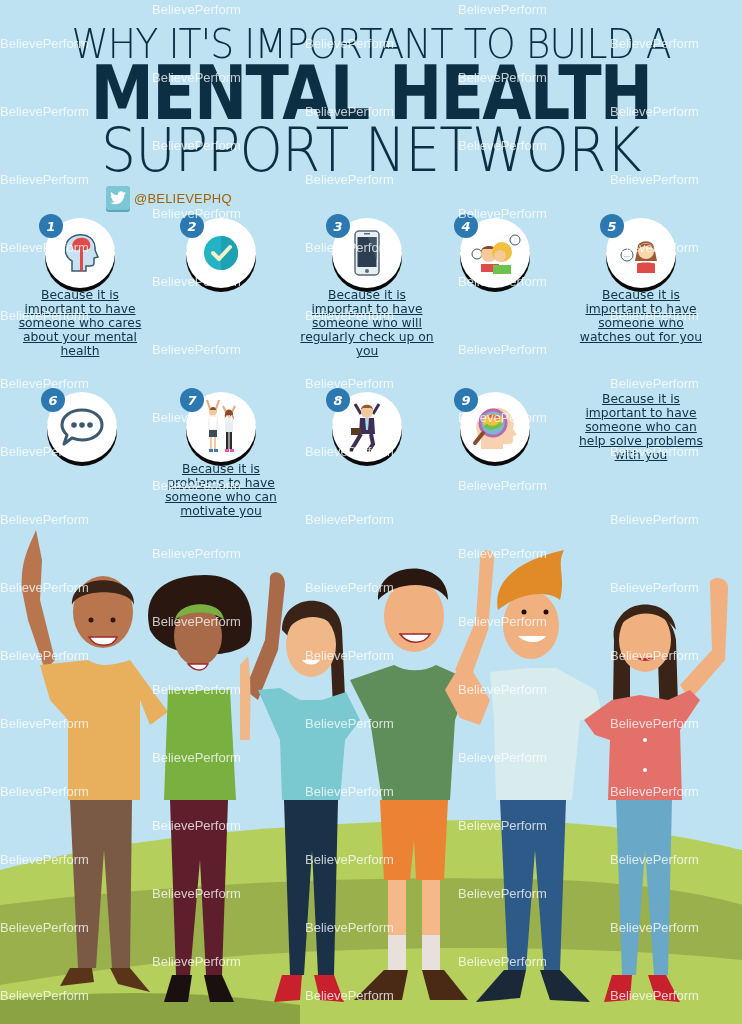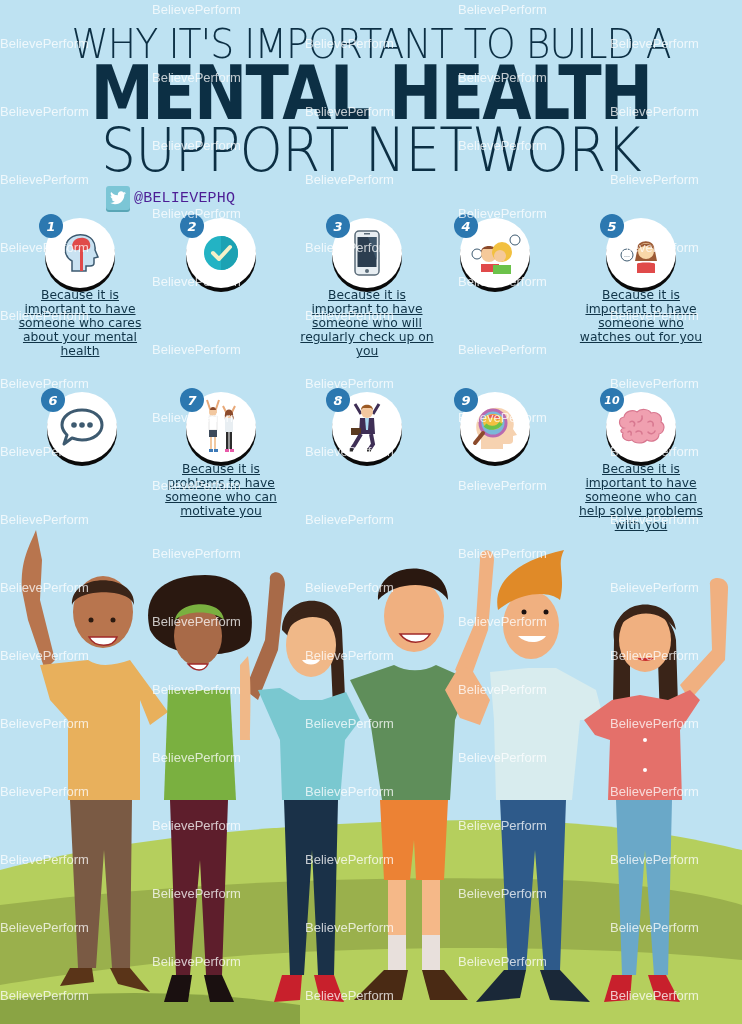--- a/index.html
+++ b/index.html
@@ -33,21 +33,21 @@
   }
   .twitter-row {
     position: absolute; left: 106px; top: 186px; display: flex; align-items: center; gap: 4px;
   }
   .twitter-icon {
     width: 24px; height: 24px; background: #7cc6d6; border-radius: 3px;
     display: flex; align-items: center; justify-content: center;
     box-shadow: 0 2px 0 #5aa6b6;
   }
   .twitter-handle {
-    font-family: Liberation Mono, monospace; font-size: 15px; color: #4c1d95; letter-spacing: 0.2px;
+    font-family: Liberation Sans, sans-serif; font-size: 13px; color: #a16207; letter-spacing: 0.2px;
   }
 
   
   .reason {
     position: absolute; width: 140px; text-align: center;
   }
   .circle-wrap { position: relative; width: 70px; height: 70px; margin: 0 auto; }
   .circle {
     position: absolute; inset: 0; border-radius: 50%; background: #fff;
     box-shadow: 0 4px 0 #0a0a0a;
@@ -239,29 +239,20 @@
           <path d="M14 20 C14 12 30 10 34 18 C34 26 28 30 22 28 C17 28 14 25 14 20 Z" fill="#f2c040"></path>
           <path d="M16 24 C20 28 28 28 32 22" stroke="#6cc24a" stroke-width="4" fill="none"></path>
           <path d="M20 16 C24 14 28 16 30 18" stroke="#e85a5a" stroke-width="3" fill="none"></path>
           <path d="M14 32 L6 42" stroke="#8b4a2b" stroke-width="4" stroke-linecap="round"></path>
         </svg>
       </div>
     </div>
   </div>
 
   <div class="reason" style="left:571px; top:392px;">
-    <div class="circle-wrap">
-      <div class="badge" style="font-size:11px;">10</div>
-      <div class="circle">
-        <svg width="50" height="38" viewBox="0 0 50 38">
-          <path d="M8 20 C2 18 2 10 8 9 C9 3 17 1 21 4 C25 0 33 1 35 5 C41 3 47 8 45 14 C50 17 48 25 43 26 C43 32 36 35 31 32 C27 36 19 36 16 32 C10 34 5 30 7 25 C4 24 4 21 8 20 Z" fill="#f0a0b0" stroke="#d87890" stroke-width="1.2"></path>
-          <path d="M14 14 C17 12 20 15 18 18 M26 8 C27 12 24 14 22 14 M32 14 C35 12 38 14 37 18 M20 24 C22 22 26 23 26 26 M32 24 C34 27 38 26 39 23 M12 24 C14 22 16 24 15 27" stroke="#d87890" stroke-width="1.5" fill="none" stroke-linecap="round"></path>
-        </svg>
-      </div>
-    </div>
     <div class="reason-text">Because it is important to have someone who can help solve problems with you</div>
   </div>
 
   <svg class="scene" width="742" height="504" viewBox="0 520 742 504">
 
     <path d="M0 870 C150 830 350 820 500 820 C620 822 700 840 742 850 L742 1024 L0 1024 Z" fill="#b5cf5d"></path>
     <path d="M0 905 C200 880 400 875 560 880 C650 884 710 895 742 905 L742 960 C600 945 400 945 250 955 C150 962 60 975 0 985 Z" fill="#9ab04c"></path>
     <path d="M0 1000 C100 990 200 990 300 1005 L300 1024 L0 1024 Z" fill="#8aa444"></path>
 
     <g>

